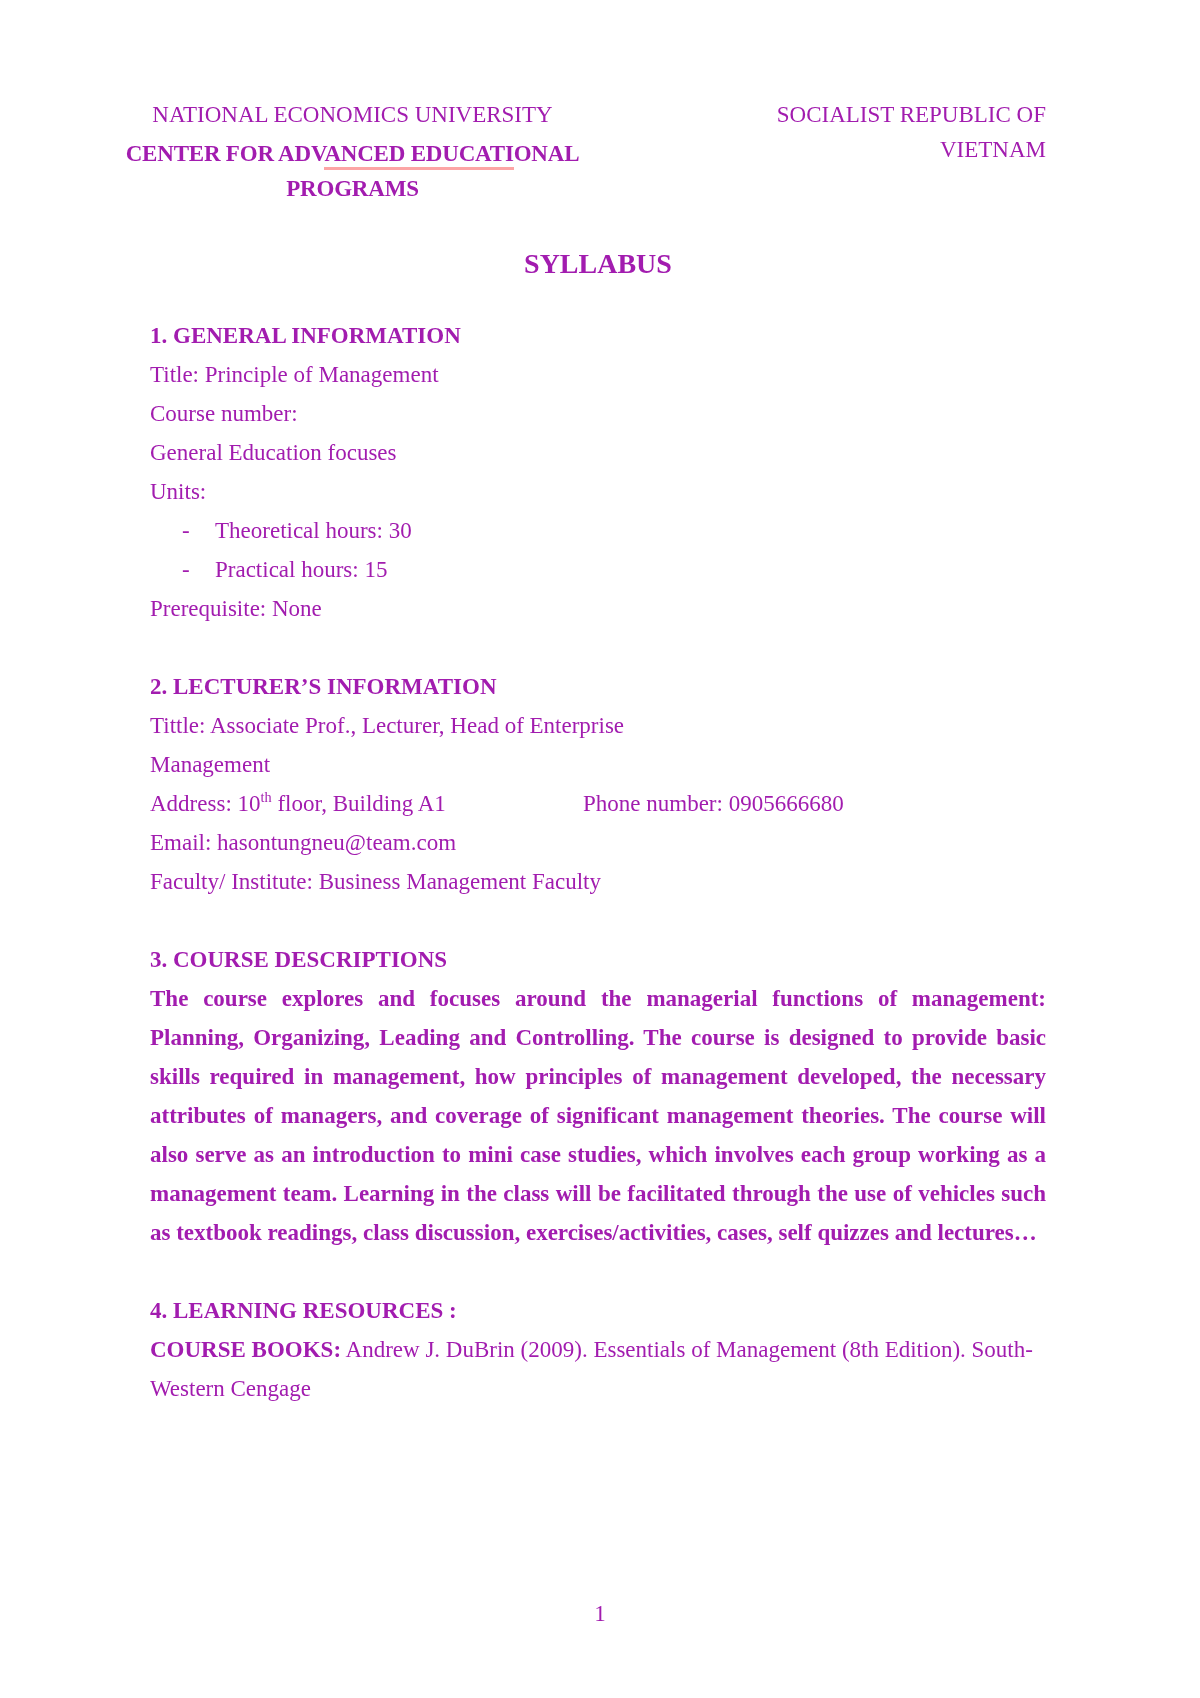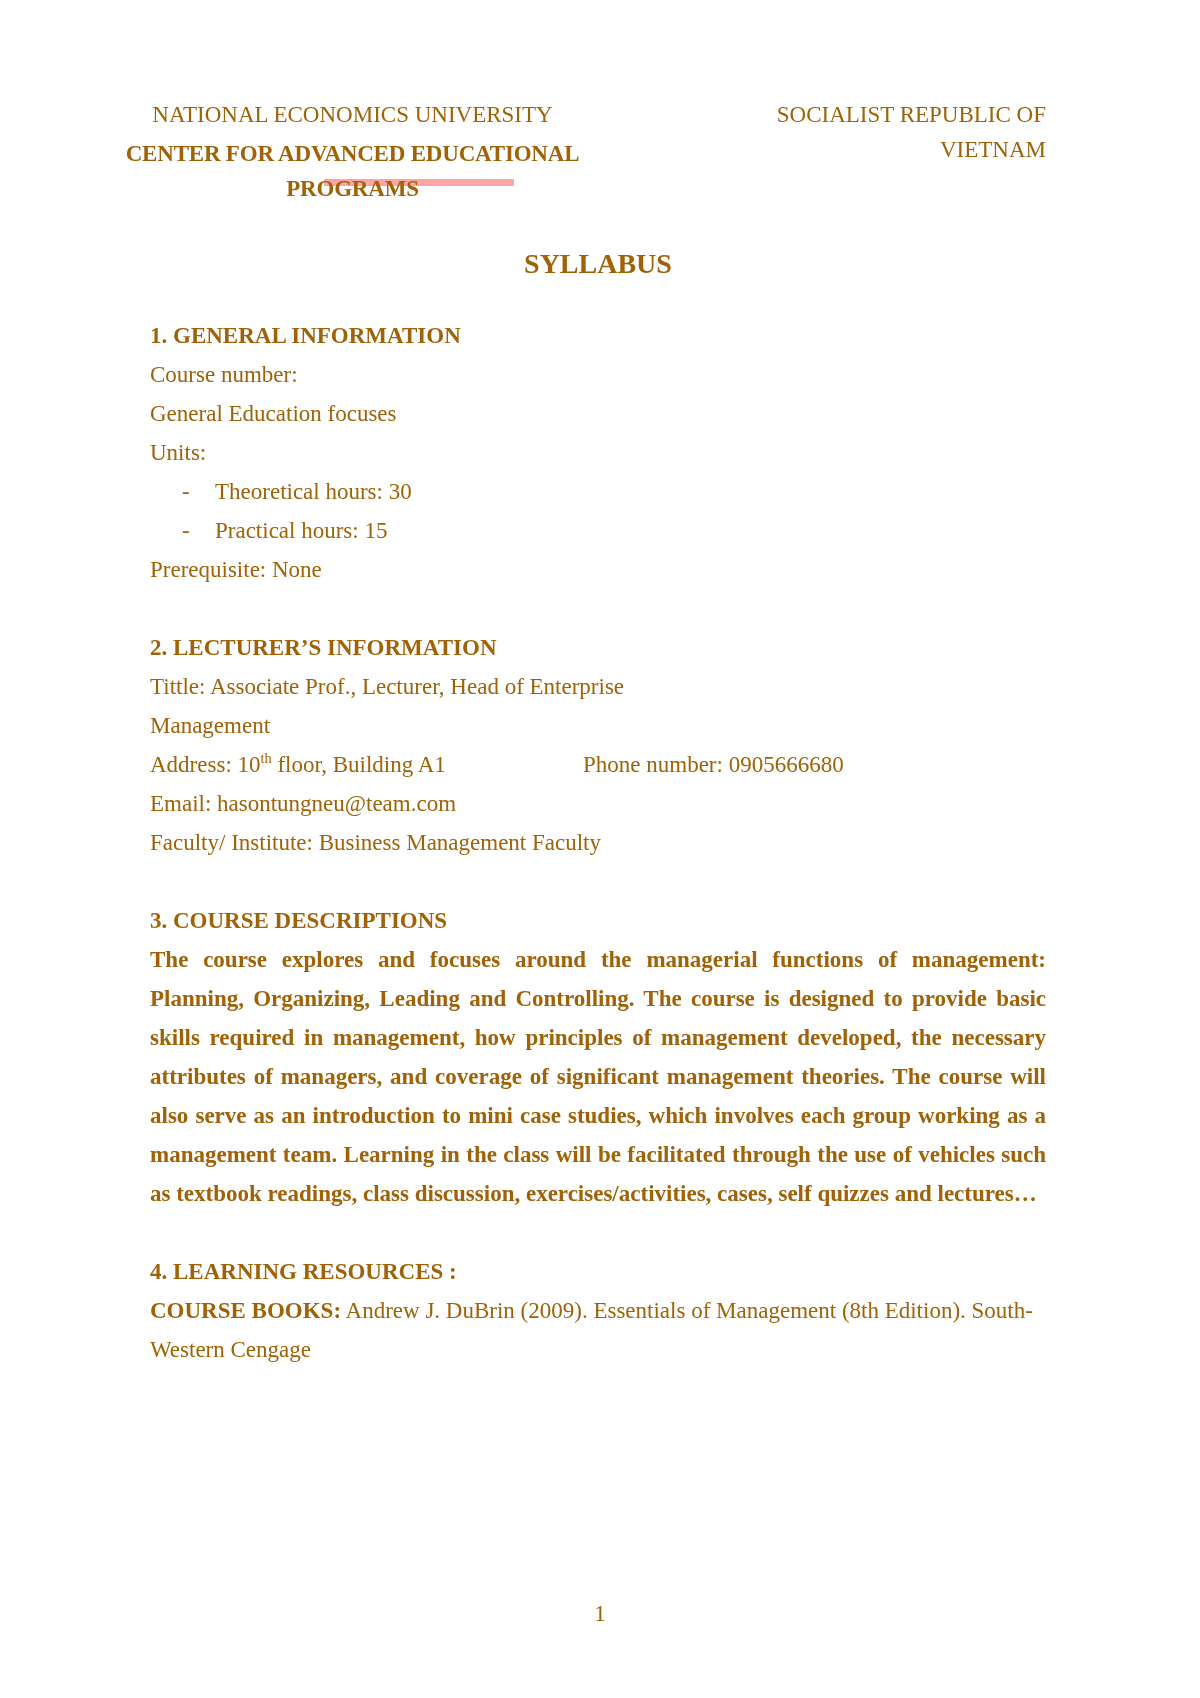--- a/index.html
+++ b/index.html
@@ -1,39 +1,39 @@
 <!DOCTYPE html>
 <html><head>
 <meta charset="utf-8">
 <style>
   html, body { margin: 0; padding: 0; background: #ffffff; }
   .page {
     position: relative;
     width: 1200px;
     height: 1698px;
     background: #ffffff;
-    color: #a16207;
+    color: #a21caf;
     font-family: "Liberation Serif", "DejaVu Serif", serif;
     font-size: 23px;
     overflow: hidden;
   }
   
   .header {
     position: absolute;
     top: 97px;
     left: 80px;
     width: 966px;
     display: flex;
     justify-content: space-between;
     line-height: 35px;
   }
   .header-left  { width: 545px; text-align: center; }
   .header-right { width: 375px; text-align: right; }
   .hdr-bold { font-weight: bold; letter-spacing: -0.2px; }
-  .partial-underline { border-bottom: 7px solid #fca5a5; padding-bottom: 13px; }
+  .partial-underline { border-bottom: 3px solid #fca5a5; padding-bottom: 1px; }
   .full-underline { display: inline-block; border-bottom: 3px solid #000; padding-bottom: 1px; line-height: 30px; }
   
   .doc-title {
     position: absolute;
     top: 244px;
     left: 150px;
     width: 896px;
     text-align: center;
     font-weight: bold;
     font-size: 28px;
@@ -83,20 +83,21 @@
     <div class="header-right">
       <div class="line">SOCIALIST REPUBLIC OF VIETNAM</div>
     </div>
   </div>
 
   <div class="doc-title">SYLLABUS</div>
 
   <div class="doc-body">
 
     <div class="line bold">1. GENERAL INFORMATION</div>
+    <div class="line">Title: Principle of Management</div>
     <div class="line">Course number:</div>
     <div class="line">General Education focuses</div>
     <div class="line">Units:</div>
     <div class="line bullet-line"><span class="dash">-</span><span>Theoretical hours: 30</span></div>
     <div class="line bullet-line"><span class="dash">-</span><span>Practical hours: 15</span></div>
     <div class="line">Prerequisite: None</div>
 
     <div class="blank"></div>
 
     <div class="line bold">2. LECTURER’S INFORMATION</div>

